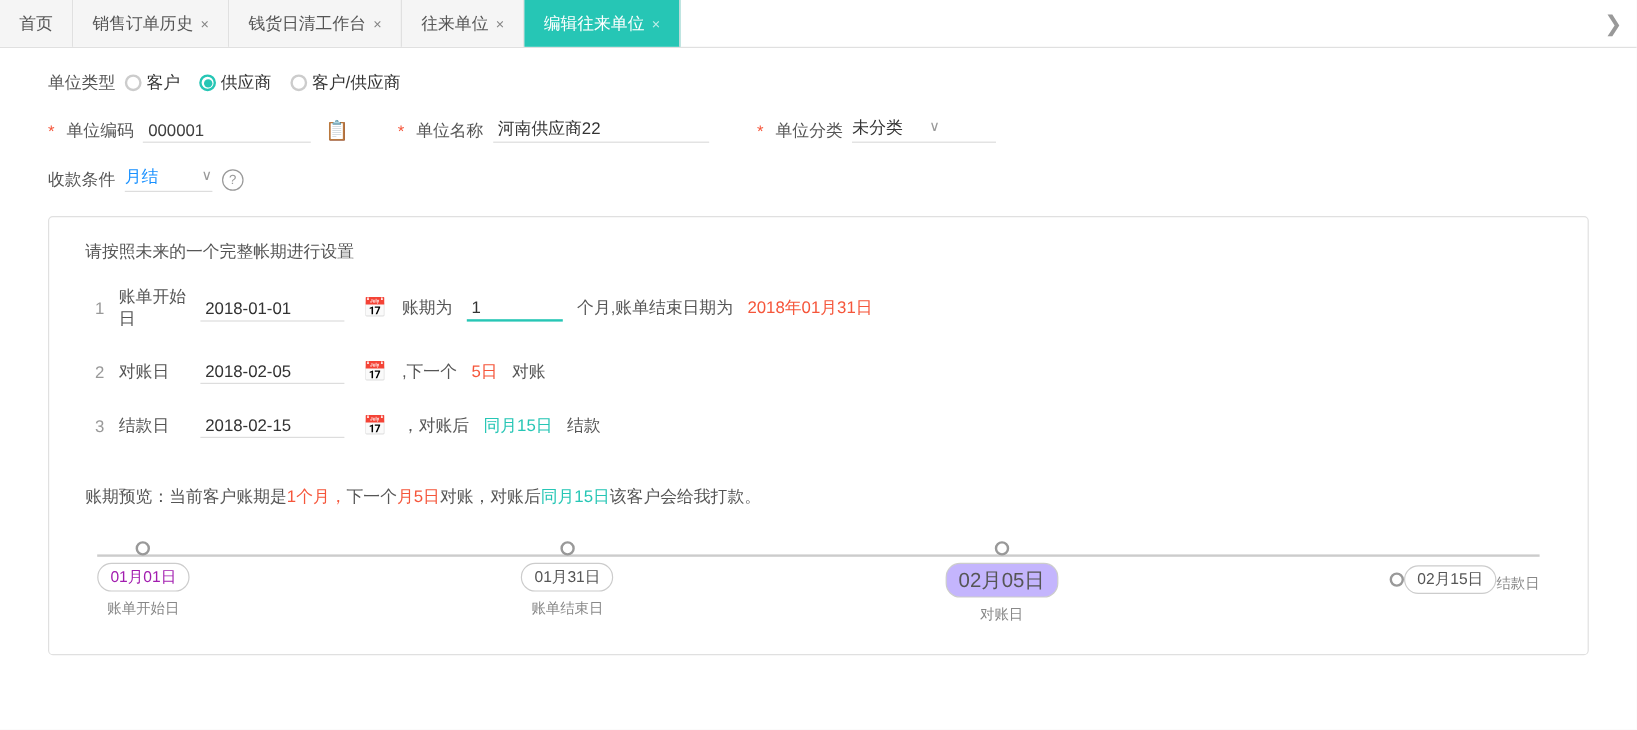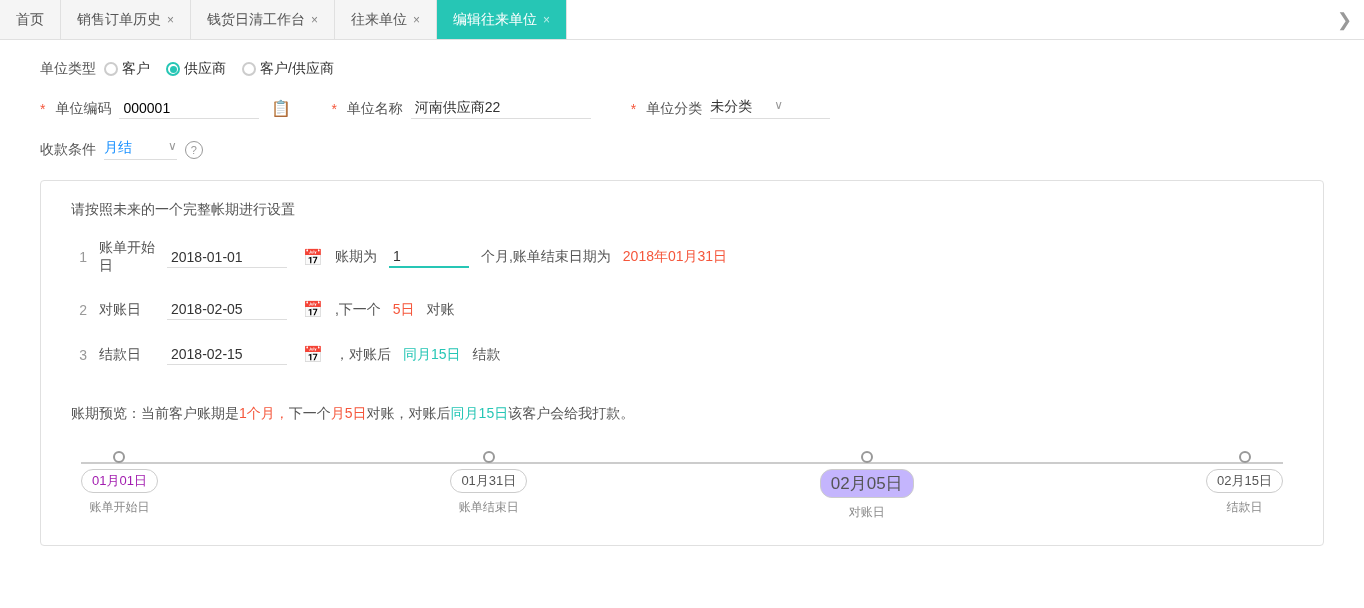--- a/index.html
+++ b/index.html
@@ -113,21 +113,21 @@
       border: none;
       border-bottom: 1px solid #ddd;
       outline: none;
       font-size: 14px;
       color: #333;
       padding: 2px 4px;
       background: transparent;
     }
     .input-code {
       width: 140px;
-      color: #000000;
+      color: #404040;
     }
     .input-name {
       width: 180px;
     }
 
     
     .select-wrapper {
       display: flex;
       align-items: flex-start;
       border-bottom: 1px solid #ddd;
@@ -387,21 +387,21 @@
             <div style="border: 1px solid #ccc; border-radius: 12px; padding: 2px 10px; font-size: 13px; color: #555; background: #fff; white-space: nowrap; margin-bottom: 6px;">01月31日</div>
             <div style="font-size: 12px; color: #888; white-space: nowrap;">账单结束日</div>
           </div>
 
           <div style="display: flex; flex-direction: column; align-items: center;">
             <div style="width: 12px; height: 12px; border-radius: 50%; border: 2px solid #999; background: #fff; margin-bottom: 6px;"></div>
             <div style="border: 1px solid #ccc; border-radius: 12px; padding: 2px 10px; font-size: 17px; color: #555; background: #c4b5fd; white-space: nowrap; margin-bottom: 6px;">02月05日</div>
             <div style="font-size: 12px; color: #888; white-space: nowrap;">对账日</div>
           </div>
 
-          <div style="display: flex; flex-direction: column; align-items: center;">
+          <div style="display: flex; flex-direction: row; align-items: center;">
             <div style="width: 12px; height: 12px; border-radius: 50%; border: 2px solid #999; background: #fff; margin-bottom: 6px;"></div>
             <div style="border: 1px solid #ccc; border-radius: 12px; padding: 2px 10px; font-size: 13px; color: #555; background: #fff; white-space: nowrap; margin-bottom: 6px;">02月15日</div>
             <div style="font-size: 12px; color: #888; white-space: nowrap;">结款日</div>
           </div>
 
         </div>
       </div>
 
     </div>
   </div>

